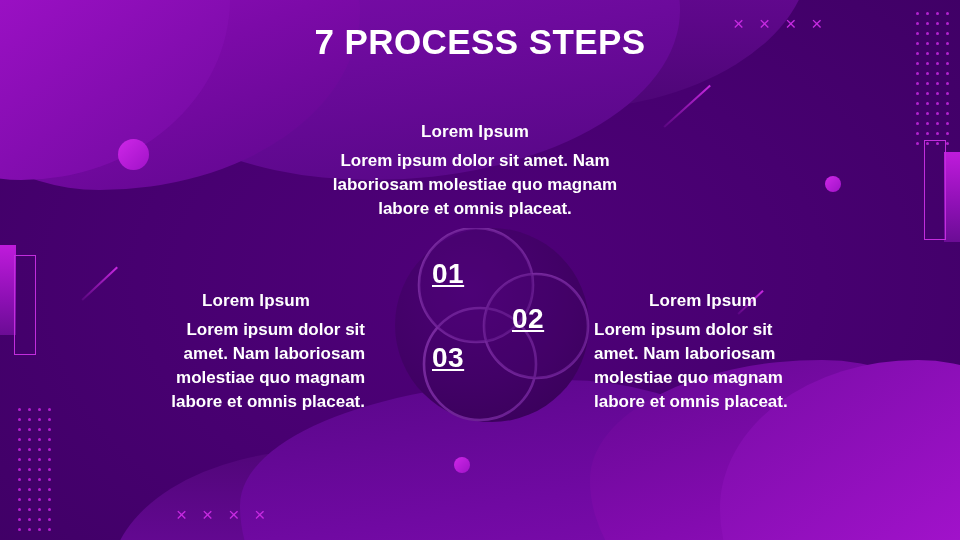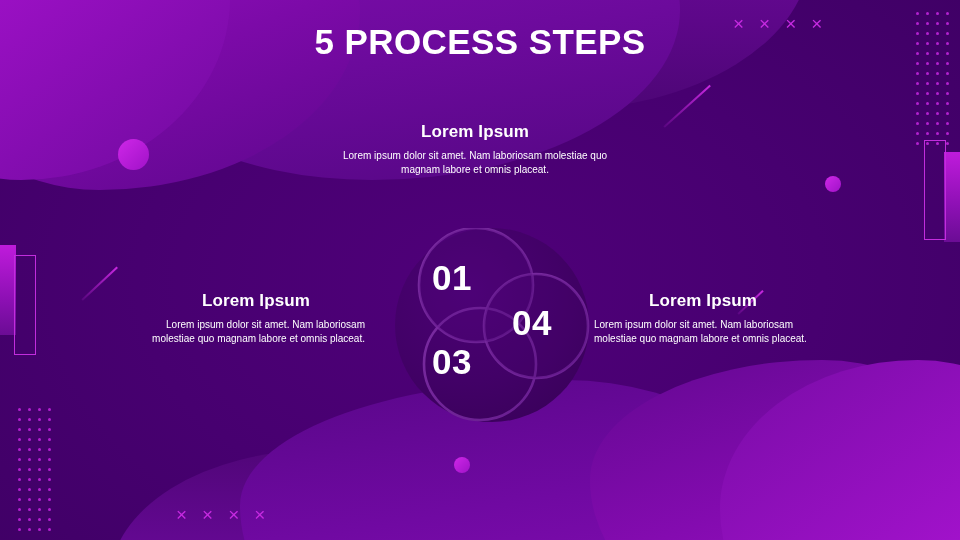--- a/index.html
+++ b/index.html
@@ -117,34 +117,35 @@
     position:absolute; left:0; right:0; top:22px;
     text-align:center; color:#ffffff;
     font-size:35px; font-weight:bold; letter-spacing:.4px;
   }
 
   .block { position:absolute; color:#ffffff; }
   .block h3 {
     font-size:17px; font-weight:bold; margin-bottom:7px; letter-spacing:.1px;text-align:center;
   }
   .block p {
-    font-size:10px; line-height:1.42; font-weight:400;
+    font-size:17px; line-height:1.42; font-weight:700;
   }
 
   .block-top    { left:330px; top:122px; width:290px; text-align:center; }
   .block-left   { left:147px; top:291px; width:218px; text-align:right; }
   .block-right  { left:594px; top:291px; width:218px; text-align:left; }
 
   
   .circle-wrap { position:absolute; left:376px; top:228px; width:232px; height:195px; }
   .circle-wrap svg { width:100%; height:100%; display:block; }
 
   .num {
-    position:absolute; color:#ffffff; font-weight:bold; font-size:35px;
+    position:absolute; color:#ffffff; font-weight:bold; font-size:28px;
     letter-spacing:.5px;
+    text-decoration:underline;
   }
   .num-01 { left:56px; top:30px; }
   .num-02 { left:136px; top:75px; }
   .num-03 { left:56px; top:114px; }
 </style>
 </head>
 <body>
 
 <div id="slide">
 
@@ -291,21 +292,21 @@
 
   <div class="deco rect-fill-l"></div>
   <div class="deco rect-out-l"></div>
   <div class="deco rect-fill-r"></div>
   <div class="deco rect-out-r"></div>
 
   <div class="deco diag diag-1"></div>
   <div class="deco diag diag-2"></div>
   <div class="deco diag diag-3"></div>
 
-  <h1 class="title">5 PROCESS STEPS</h1>
+  <h1 class="title">7 PROCESS STEPS</h1>
 
   <div class="block block-top">
     <h3>Lorem Ipsum</h3>
     <p>Lorem ipsum dolor sit amet. Nam laboriosam molestiae quo magnam labore et omnis placeat.</p>
   </div>
 
   <div class="block block-left">
     <h3>Lorem Ipsum</h3>
     <p>Lorem ipsum dolor sit amet. Nam laboriosam molestiae quo magnam labore et omnis placeat.</p>
   </div>
@@ -335,17 +336,17 @@
 
       <circle cx="160" cy="98" r="52" fill="none" stroke="url(#gStroke)" stroke-width="2.6" opacity="0.95"></circle>
 
       <circle cx="104" cy="136" r="56" fill="none" stroke="url(#gStroke)" stroke-width="2.6" opacity="0.95"></circle>
 
       <circle cx="100" cy="57" r="57" fill="#51087c" opacity="0.28"></circle>
       <circle cx="160" cy="98" r="52" fill="#4c0674" opacity="0.20"></circle>
     </svg>
 
     <span class="num num-01">01</span>
-    <span class="num num-02">04</span>
+    <span class="num num-02">02</span>
     <span class="num num-03">03</span>
   </div>
 
 </div>
 
 </body></html>

